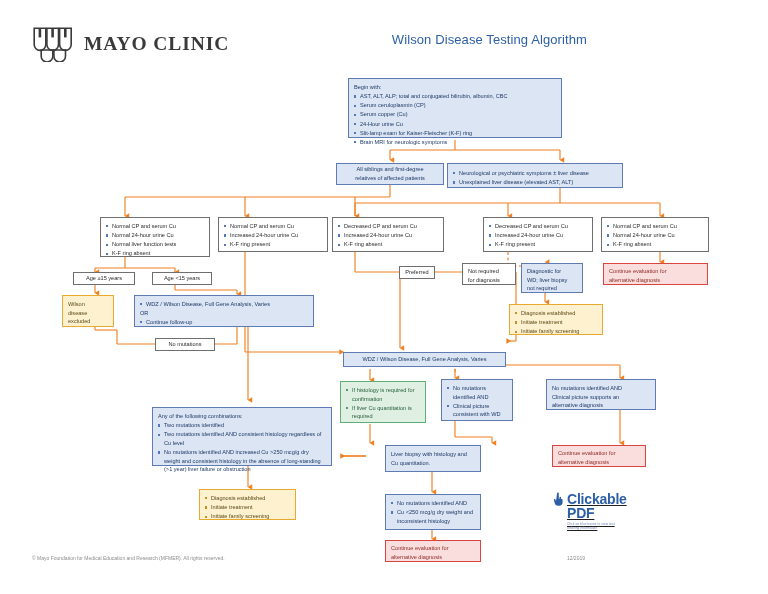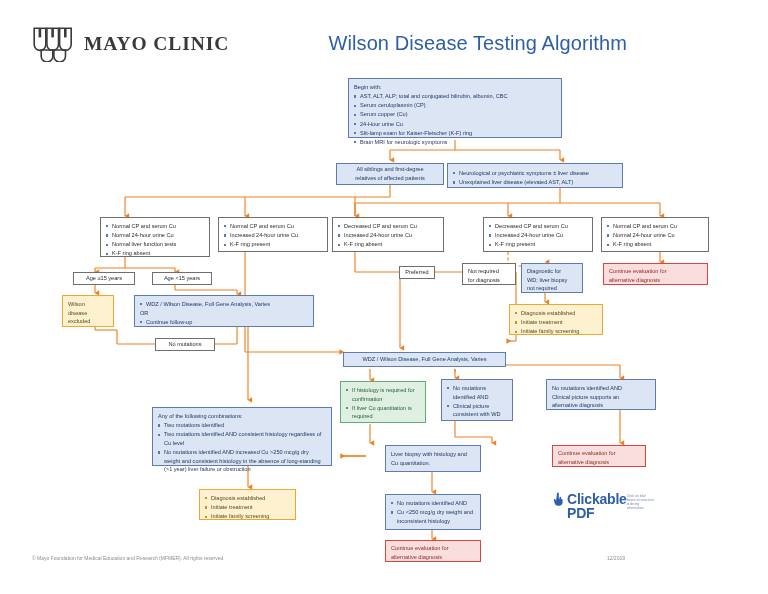--- a/index.html
+++ b/index.html
@@ -1,33 +1,33 @@
 <!DOCTYPE html>
 <html><head>
 <meta charset="utf-8">
 <style>
   html,body{margin:0;padding:0;}
   body{
     width:768px;height:594px;background:#ffffff;
     font-family:"Liberation Sans", sans-serif;
     color:#231f20; overflow:hidden; position:relative;
   }
-  #canvas{position:absolute;left:0;top:0;width:615px;height:594px;padding-left:40px;}
+  #canvas{position:absolute;left:0;top:0;width:615px;height:594px;}
 
   
   .logo-wrap{position:absolute;left:32px;top:26px;display:flex;align-items:center;gap:10px;}
   .logo-mark{width:42px;height:36px;flex:0 0 auto;}
   .logo-text{display:flex;flex-direction:column;line-height:1.04;}
   .logo-text span{
     font-family:"Liberation Serif", serif;font-weight:700;
     font-size:19.5px;letter-spacing:0.9px;color:#3a3a3a;
   }
   .page-title{
     position:absolute;right:28px;top:32px;
-    font-size:20px;color:#2d5fa6;letter-spacing:.1px;
+    font-size:13px;color:#2d5fa6;letter-spacing:.1px;
   }
 
   
   .node{
     position:absolute;box-sizing:border-box;
     border:1px solid #5f7bb3;background:#dce6f5;
     font-size:5.6px;line-height:1.55;color:#1f3a66;
     padding:4px 5px;
   }
   .node.blue{border-color:#5f7bb3;background:#dbe5f4;color:#1f3a66;}
@@ -50,21 +50,21 @@
 
   
   svg#wires{position:absolute;left:0;top:0;width:768px;height:594px;pointer-events:none;}
 
   
   .footer-left{position:absolute;left:32px;top:555px;font-size:5px;color:#8d8d8d;}
   .footer-right{position:absolute;right:30px;top:555px;font-size:5px;color:#8d8d8d;}
 
   
   .pdf-badge{position:absolute;left:553px;top:492px;display:flex;align-items:flex-start;gap:3px;}
-  .pdf-badge .btxt{display:flex;flex-direction:row;}
+  .pdf-badge .btxt{display:flex;flex-direction:column;text-decoration:underline;}
   .pdf-badge .big{font-size:14px;color:#2d5fa6;font-weight:700;letter-spacing:-.2px;line-height:1;}
   .pdf-badge .small{font-size:3.2px;color:#6f86ad;letter-spacing:.1px;margin-top:1.5px;}
 </style>
 </head>
 <body>
 
 <div id="canvas">
 
   <div class="logo-wrap">
     <span class="logo-mark">

